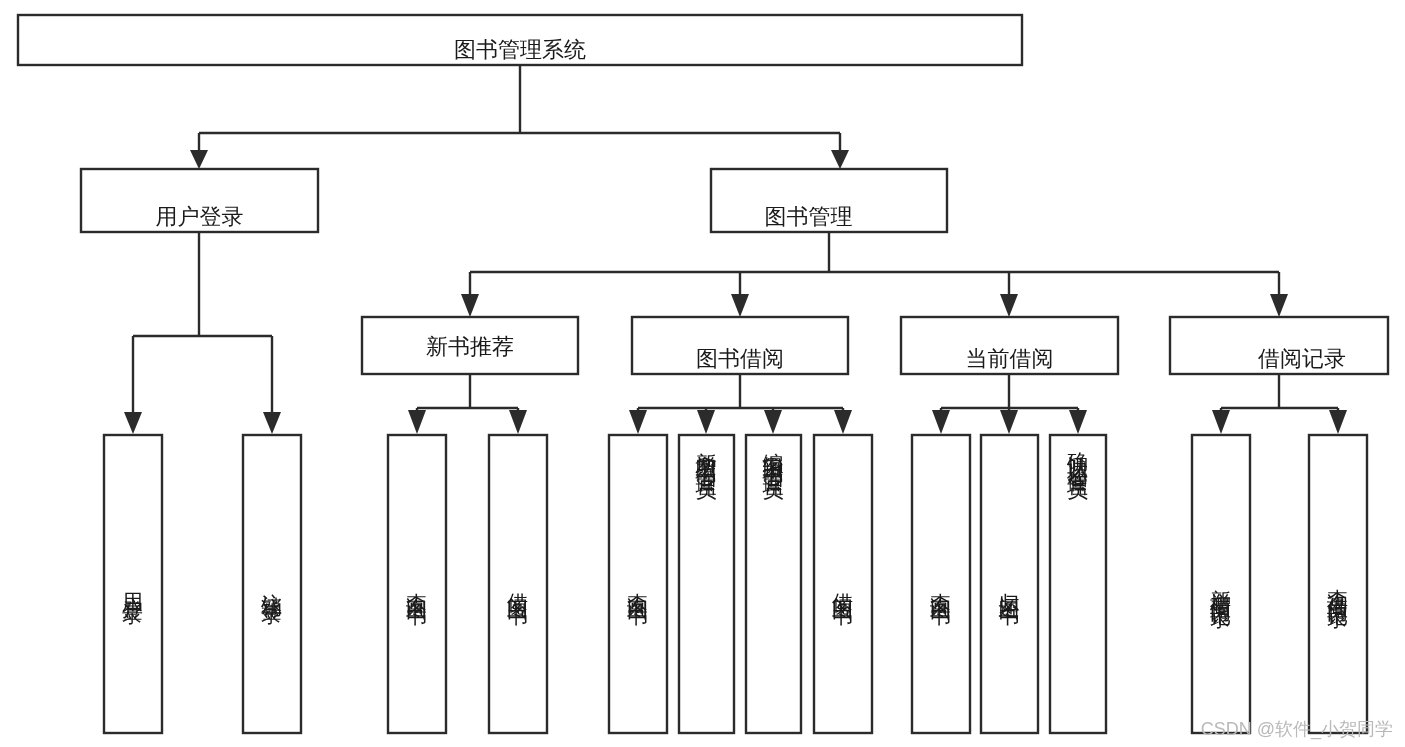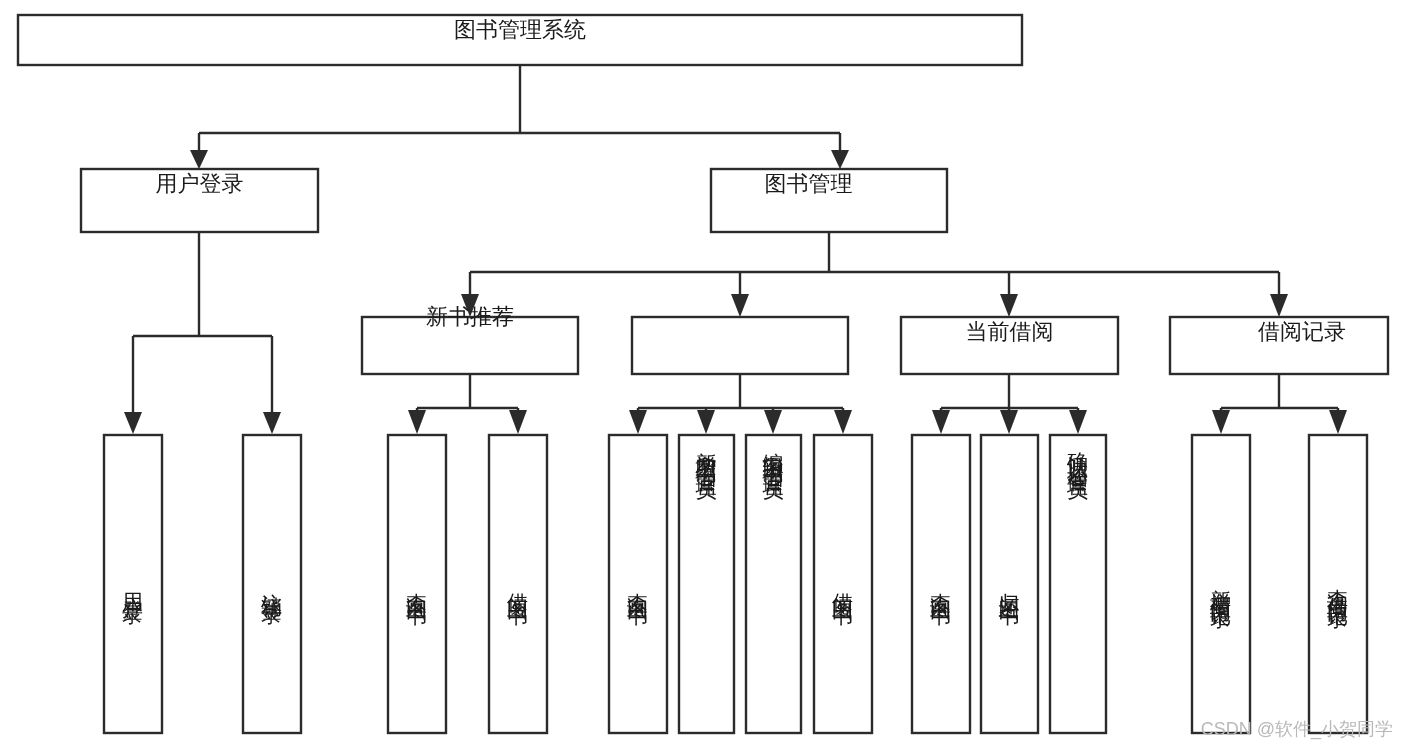--- a/index.html
+++ b/index.html
@@ -54,21 +54,21 @@
     font-family: "Liberation Sans", "DejaVu Sans", sans-serif;
     font-size: 21px;
     line-height: 1;
     letter-spacing: 4px;
     color: #1a1a1a;
     white-space: nowrap;
   }
   .hlabel-wrap {
     position: absolute;
     display: flex;
-    align-items: flex-start;
+    align-items: flex-end;
     justify-content: center;
     pointer-events: none;
   }
   .hlabel-text {
     font-family: "Liberation Sans", "DejaVu Sans", sans-serif;
     font-size: 22px;
     color: #1a1a1a;
     white-space: nowrap;
   }
   #watermark {
@@ -183,24 +183,27 @@
   </div>
 
   <div class="hlabel-wrap" style="left:81px; top:169px; width:237px; height:63px;">
     <span class="hlabel-text">用户登录</span>
   </div>
 
   <div class="hlabel-wrap" style="left:711px; top:169px; width:195px; height:63px;">
     <span class="hlabel-text">图书管理</span>
   </div>
 
-  <div class="hlabel-wrap" style="left:362px; top:302px; width:216px; height:45px;">
+  <div class="hlabel-wrap" style="left:362px; top:317px; width:216px; height:45px;">
     <span class="hlabel-text">新书推荐</span>
   </div>
 
+  <div class="hlabel-wrap" style="left:632px; top:317px; width:216px; height:57px;">
+    <span class="hlabel-text">图书借阅</span>
+  </div>
 
   <div class="hlabel-wrap" style="left:901px; top:317px; width:217px; height:57px;">
     <span class="hlabel-text">当前借阅</span>
   </div>
 
   <div class="hlabel-wrap" style="left:1170px; top:317px; width:218px; height:57px;padding-left:23px;">
     <span class="hlabel-text">借阅记录</span>
   </div>
 
   <div class="vlabel-wrap" style="left:104px; top:435px; width:58px; height:298px;">

